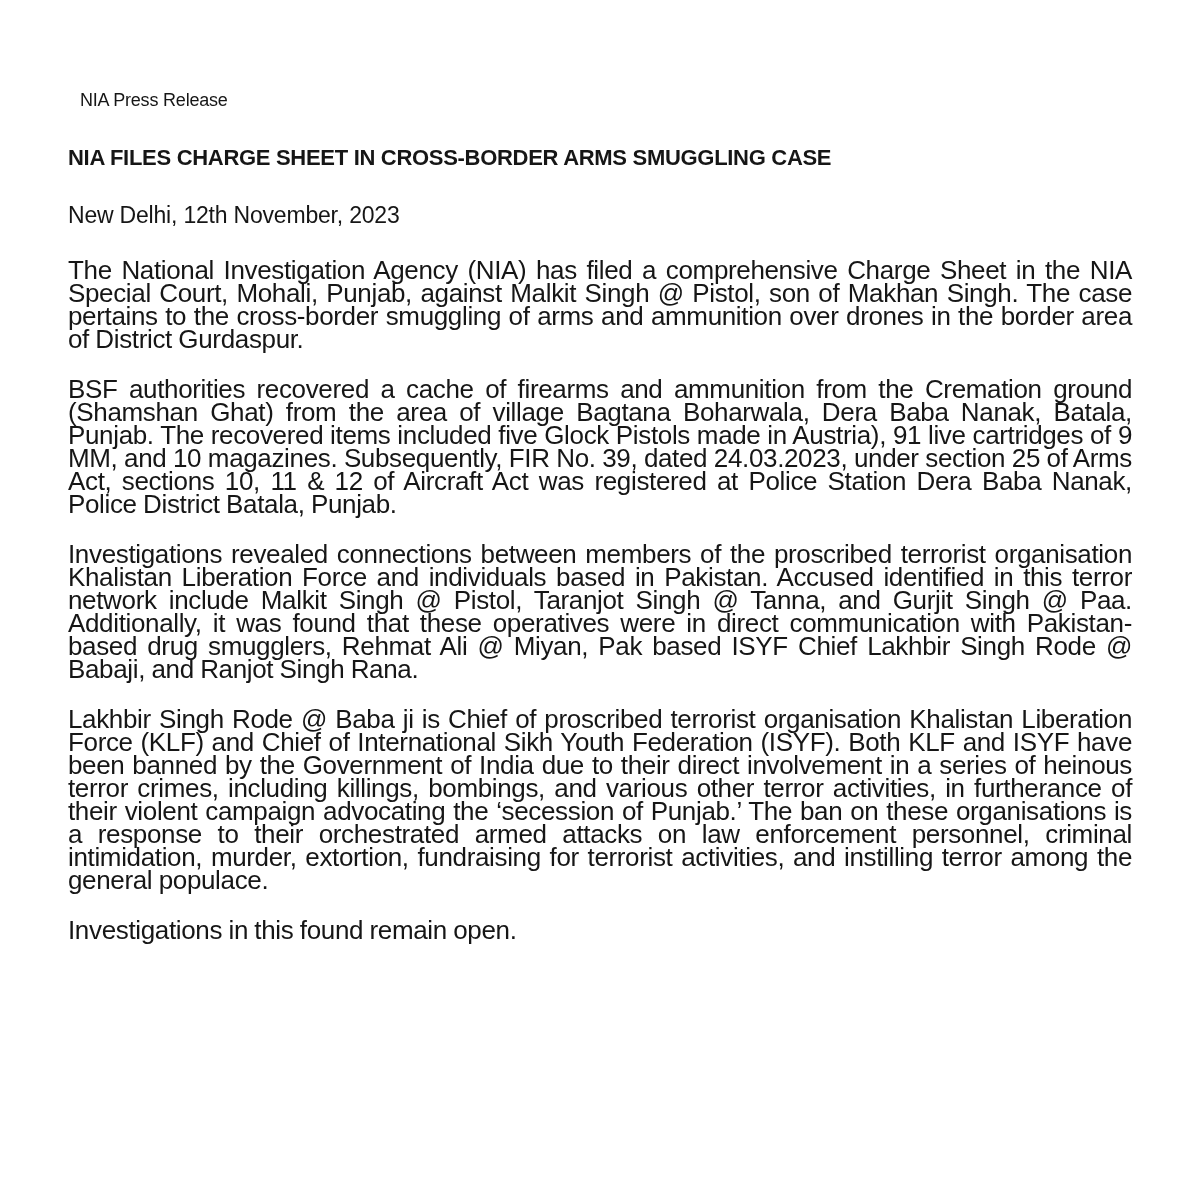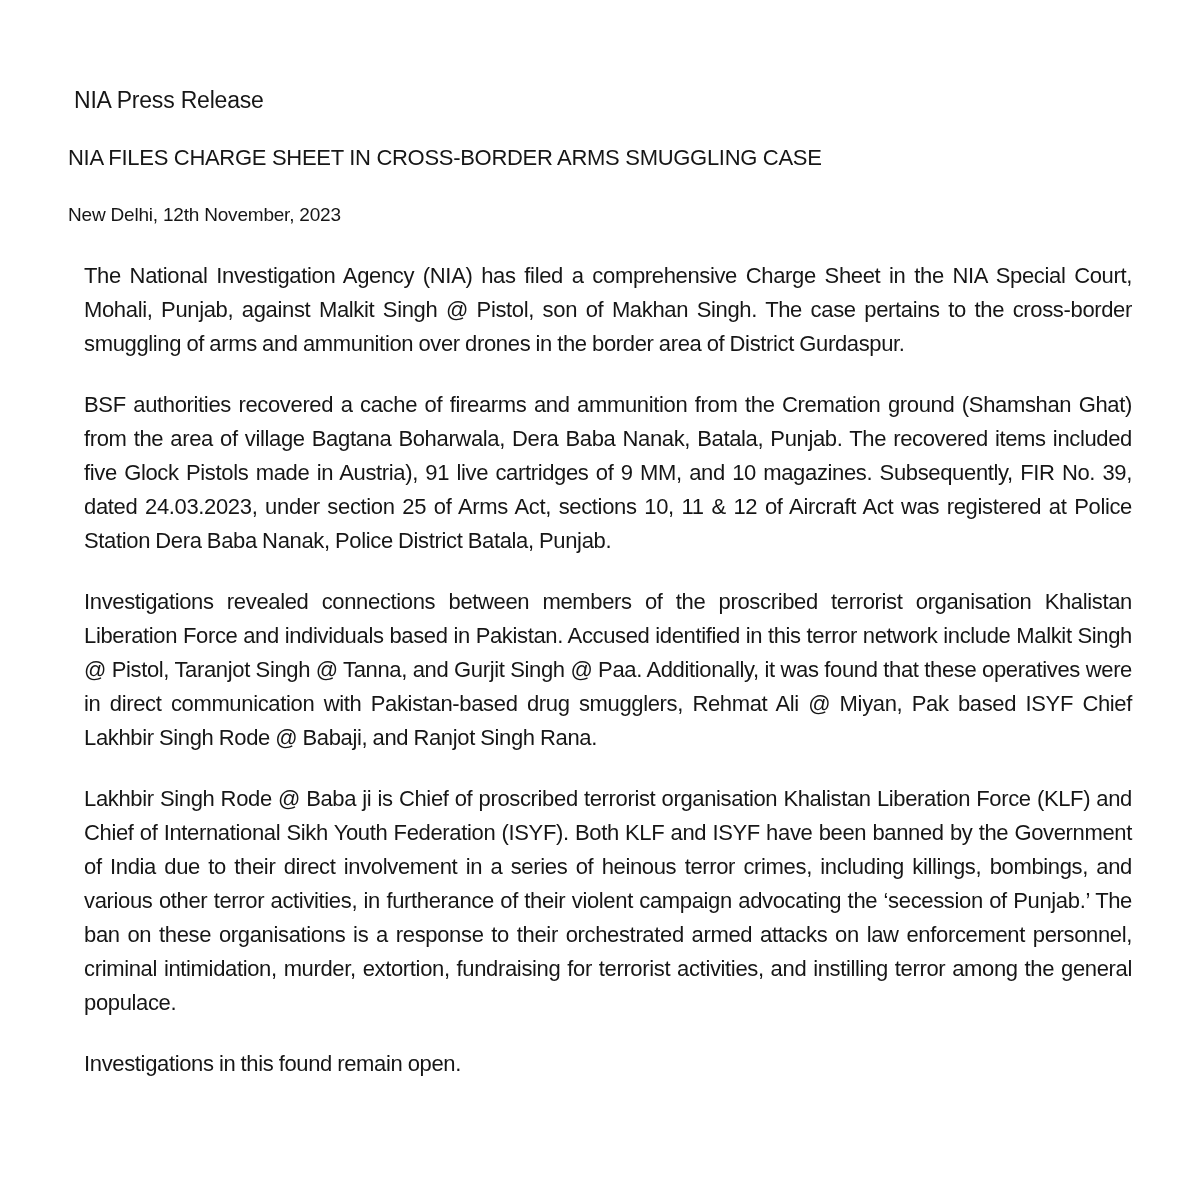--- a/index.html
+++ b/index.html
@@ -15,43 +15,43 @@
       font-family: "Liberation Sans", "DejaVu Sans", sans-serif;
       color: #161616;
     }
     .page {
       position: absolute;
       left: 68px;
       top: 86px;
       width: 1064px;
     }
     .label {
-      font-size: 23px;
+      font-size: 18px;
       line-height: 28px;
-      margin: 0 0 30px 6px;
+      margin: 0 0 30px 12px;
       letter-spacing: -0.2px;
     }
     .headline {
       font-size: 22px;
-      font-weight: normal;
+      font-weight: bold;
       line-height: 28px;
       margin: 0 0 29px 0;
       letter-spacing: -0.3px;
     }
     .dateline {
-      font-size: 19px;
+      font-size: 23px;
       line-height: 28px;
       margin: 0 0 30px 0;
       letter-spacing: -0.2px;
     }
     .para {
-      font-size: 22px;
-      line-height: 34px;
+      font-size: 26px;
+      line-height: 23px;
       text-align: justify;
-      margin: 0 0 27px 16px;
+      margin: 0 0 27px 0;
       letter-spacing: -0.35px;
       word-spacing: -0.5px;
     }
     .para.last {
       margin-bottom: 0;
     }
   </style>
 </head>
 <body>
 

